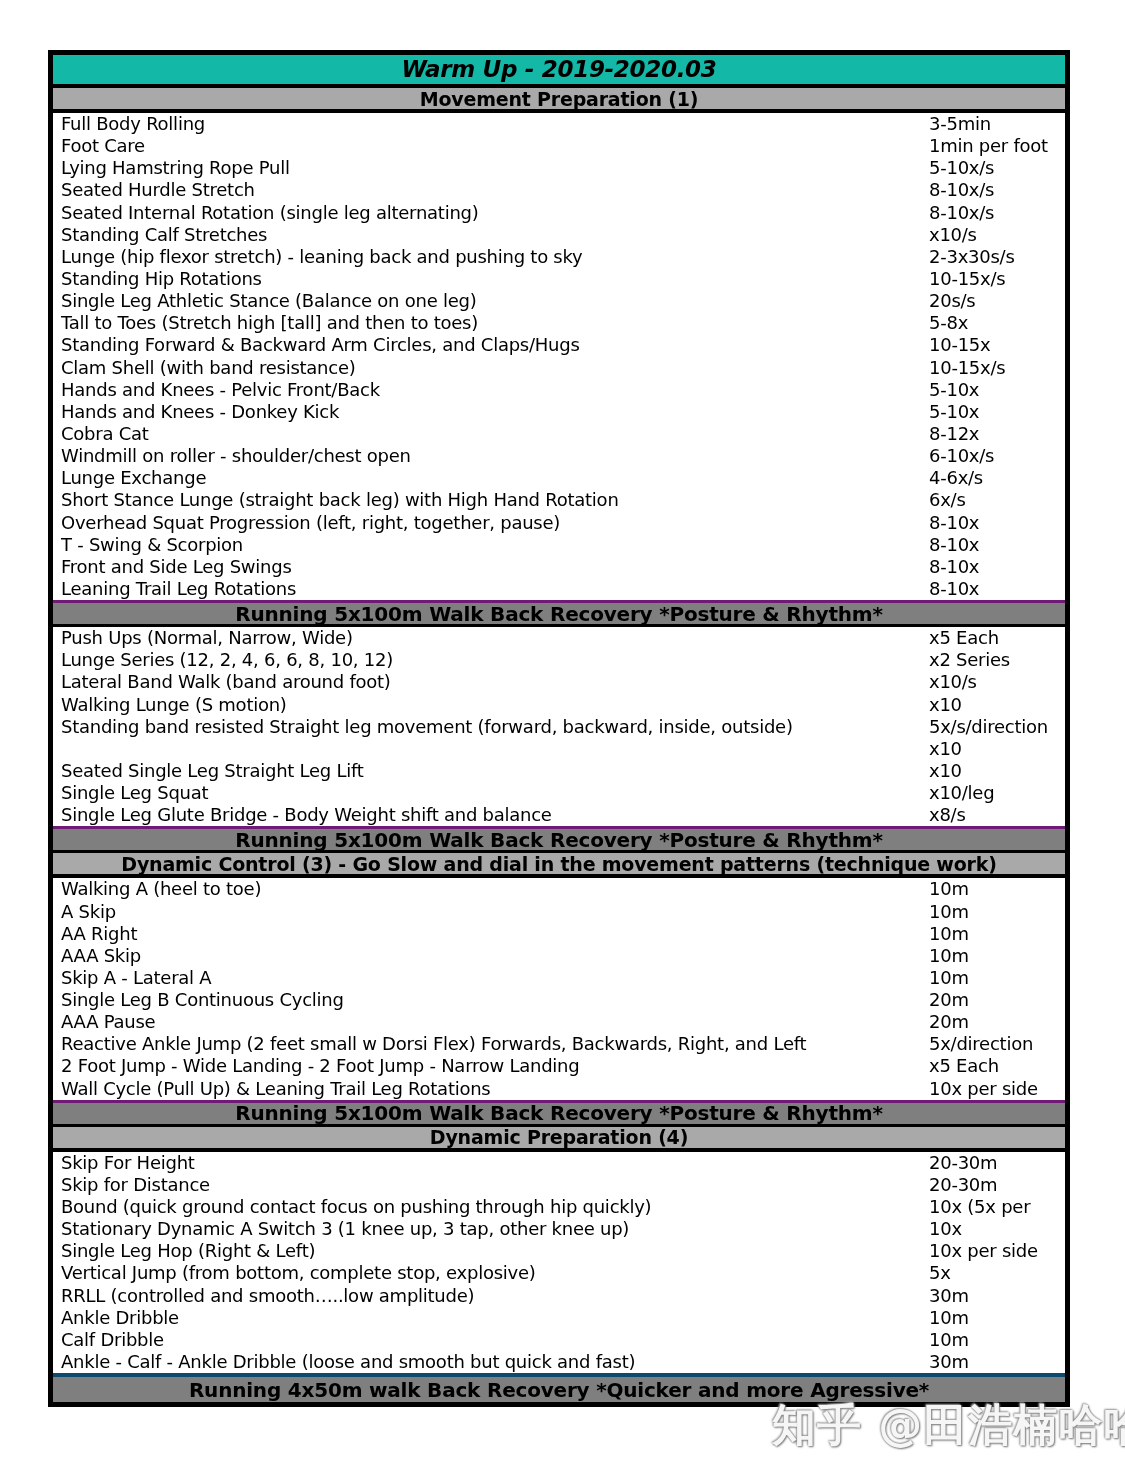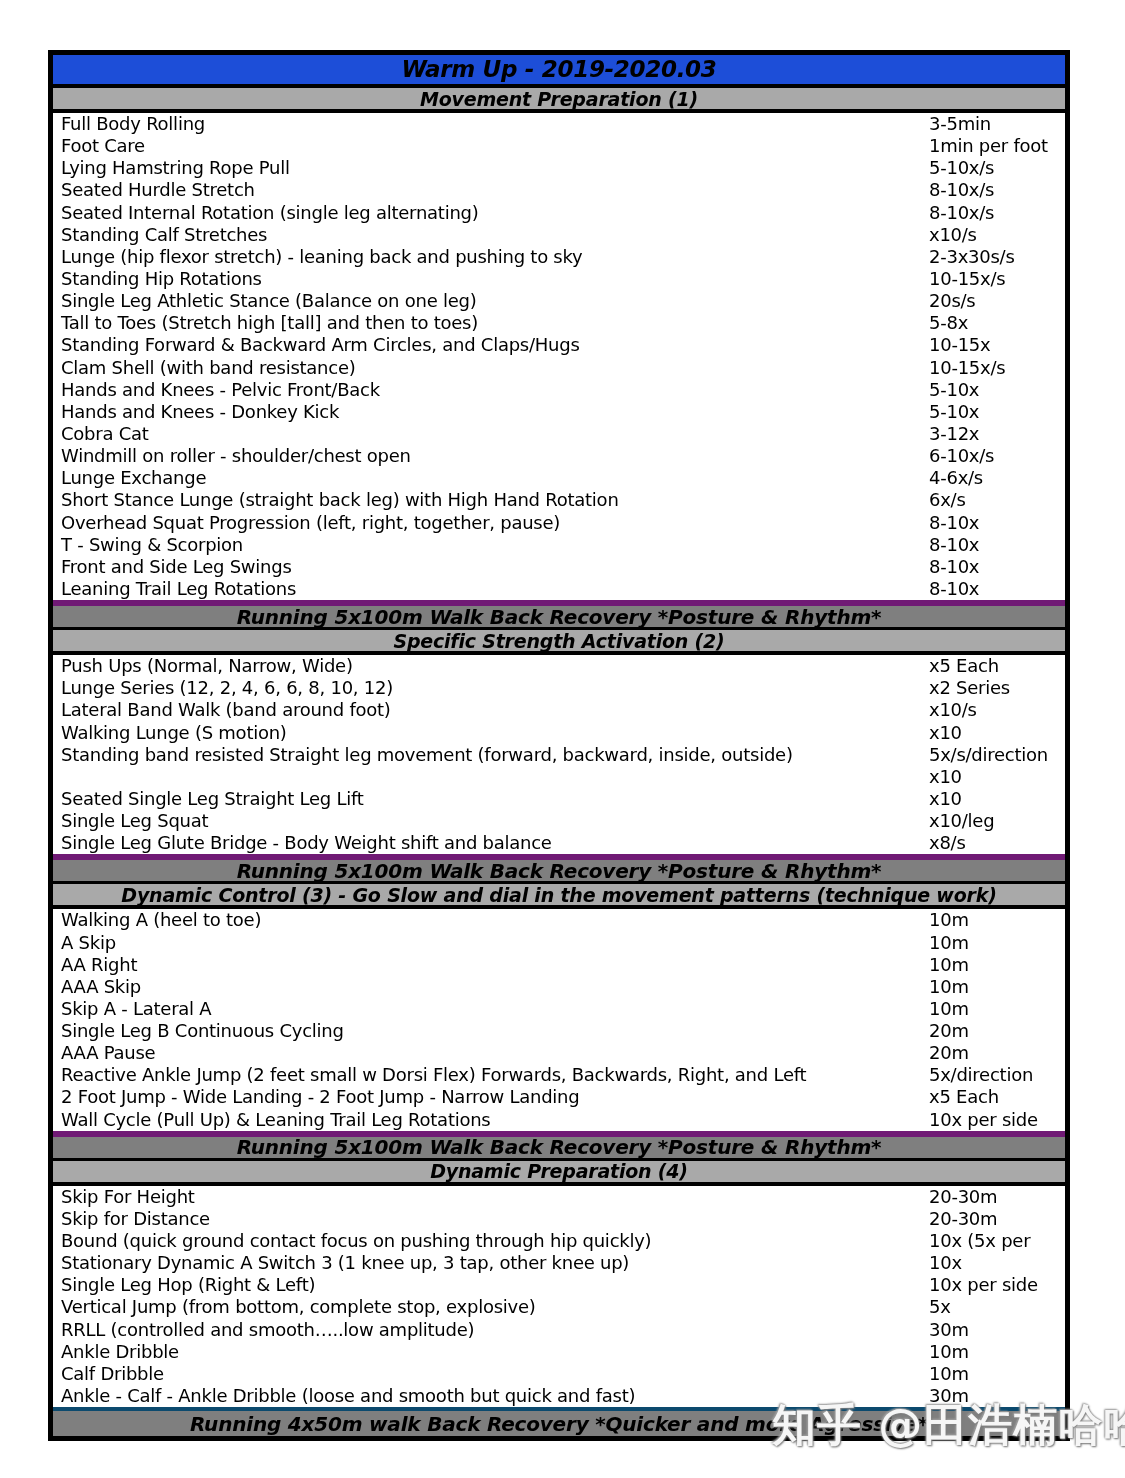--- a/index.html
+++ b/index.html
@@ -7,29 +7,29 @@
     width:1125px;height:1478px;background:#ffffff;position:relative;overflow:hidden;
     font-family:"DejaVu Sans","Liberation Sans",sans-serif;color:#000;
   }
   .table-wrap{
     position:absolute;left:48px;top:50px;width:1012px;
     border:5px solid #000;background:#fff;
   }
   .title-row{
     height:29px;line-height:29px;text-align:center;
     font-weight:bold;font-style:italic;font-size:23px;
-    border-bottom:4px solid #000;background:#1d4ed8;letter-spacing:-0.3px;
+    border-bottom:4px solid #000;background:#14b8a6;letter-spacing:-0.3px;
   }
   .band{
     text-align:center;font-weight:bold;font-size:19px;
     display:flex;align-items:center;justify-content:center;
-    white-space:nowrap;overflow:hidden;letter-spacing:-0.2px;font-style:italic;
+    white-space:nowrap;overflow:hidden;letter-spacing:-0.2px;
   }
   .band.light{background:#a9a9a9;height:21px;border-bottom:4px solid #000;}
-  .band.dark{background:#7f7f7f;height:21px;border-top:6px solid #701a75;border-bottom:3px solid #000;font-size:20px;}
+  .band.dark{background:#7f7f7f;height:21px;border-top:3px solid #701a75;border-bottom:3px solid #000;font-size:20px;}
   .band.final{background:#7f7f7f;height:25px;border-top:4px solid #0c4a6e;border-bottom:0;font-size:20px;}
   .rows{background:#fff;}
   .row{
     height:22.15px;line-height:22.15px;position:relative;
     font-size:18px;white-space:nowrap;overflow:hidden;letter-spacing:-0.25px;
   }
   .row .name{position:absolute;left:8px;top:0;}
   .row .val{position:absolute;left:876px;top:0;}
   .watermark{
     position:absolute;left:772px;top:1396px;z-index:5;
@@ -99,21 +99,21 @@
       <div class="row">
         <span class="name">Hands and Knees - Pelvic Front/Back</span>
         <span class="val">5-10x</span>
       </div>
       <div class="row">
         <span class="name">Hands and Knees - Donkey Kick</span>
         <span class="val">5-10x</span>
       </div>
       <div class="row">
         <span class="name">Cobra Cat</span>
-        <span class="val">3-12x</span>
+        <span class="val">8-12x</span>
       </div>
       <div class="row">
         <span class="name">Windmill on roller - shoulder/chest open</span>
         <span class="val">6-10x/s</span>
       </div>
       <div class="row">
         <span class="name">Lunge Exchange</span>
         <span class="val">4-6x/s</span>
       </div>
       <div class="row">
@@ -133,21 +133,20 @@
         <span class="val">8-10x</span>
       </div>
       <div class="row">
         <span class="name">Leaning Trail Leg Rotations</span>
         <span class="val">8-10x</span>
       </div>
     </div>
 
   <div class="band dark">Running 5x100m Walk Back Recovery *Posture &amp; Rhythm*</div>
 
-  <div class="band light">Specific Strength Activation (2)</div>
   <div class="rows">
       <div class="row">
         <span class="name">Push Ups (Normal, Narrow, Wide)</span>
         <span class="val">x5 Each</span>
       </div>
       <div class="row">
         <span class="name">Lunge Series  (12, 2, 4, 6, 6, 8, 10, 12)</span>
         <span class="val">x2 Series</span>
       </div>
       <div class="row">

